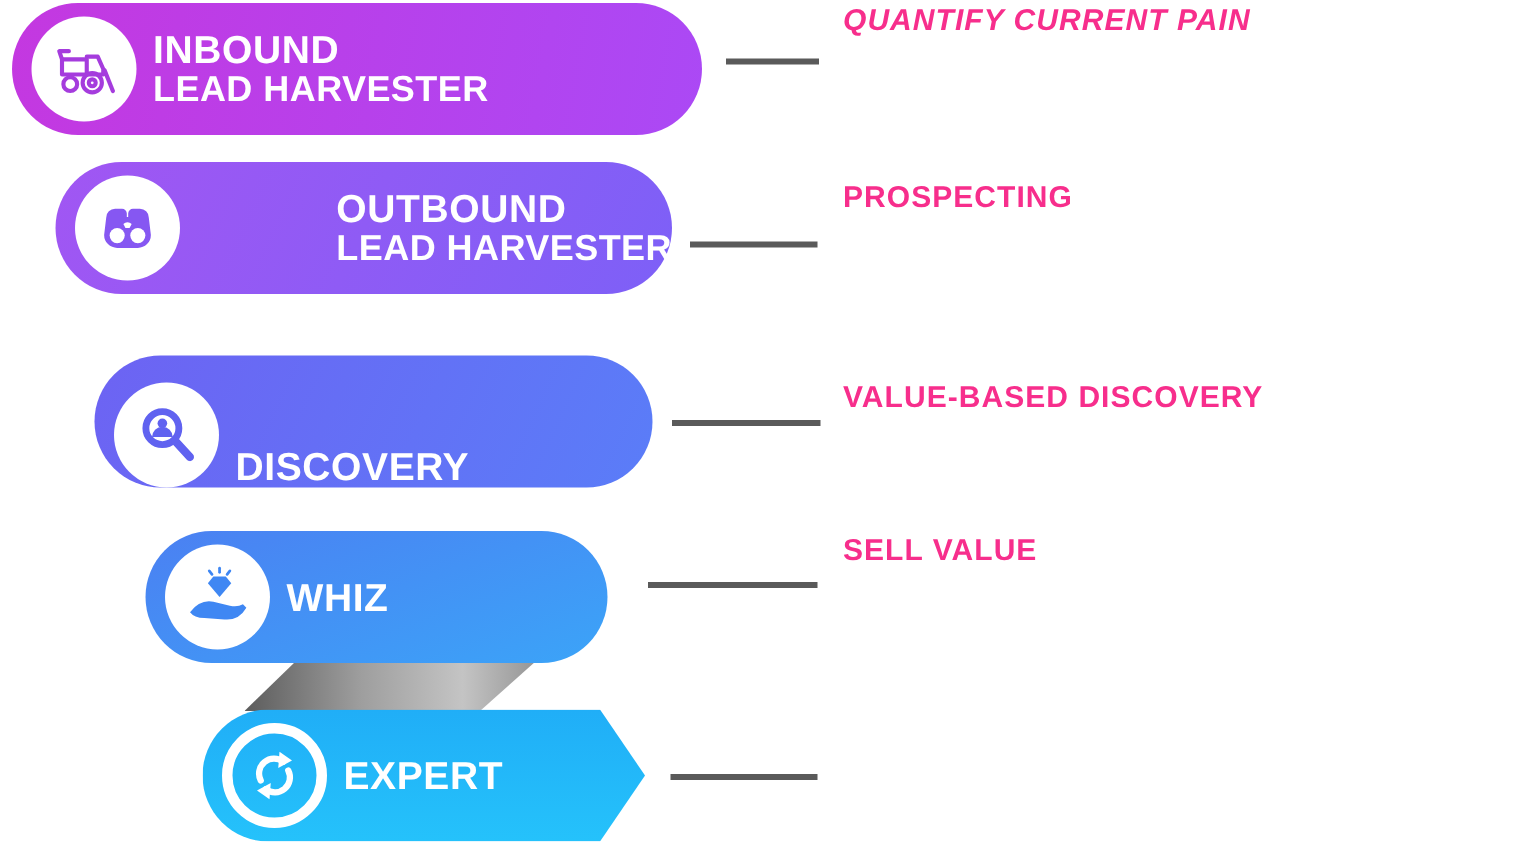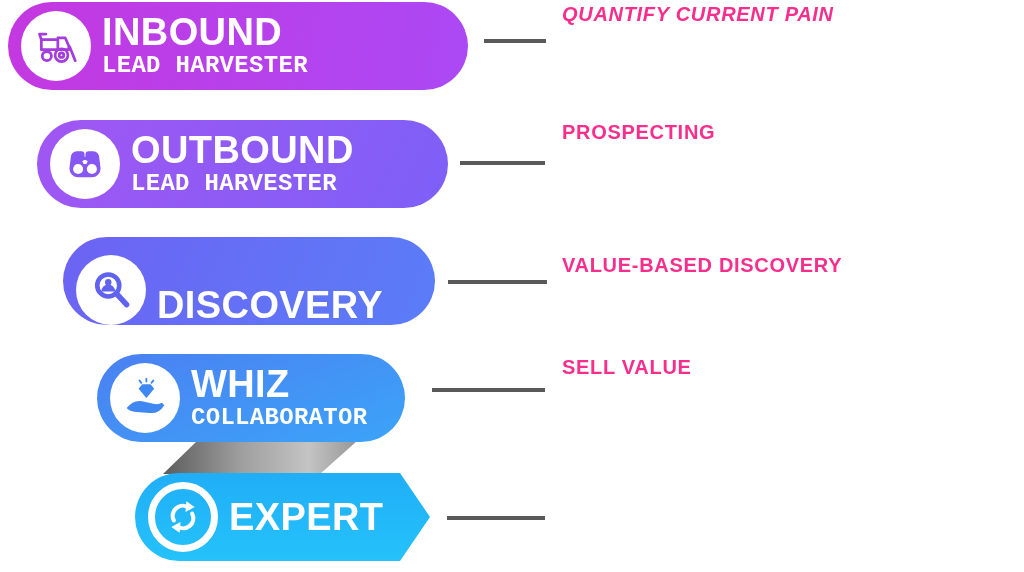--- a/index.html
+++ b/index.html
@@ -6,35 +6,35 @@
   .canvas{
     position:relative;width:1024px;height:572px;background:#ffffff;overflow:hidden;
     font-family:"Liberation Sans","DejaVu Sans",sans-serif;
   }
   .pill{
     position:absolute;height:88px;border-radius:44px;
     display:flex;align-items:center;gap:11px;padding-left:13px;box-sizing:border-box;
     z-index:2;color:#fff;
   }
   .s1{left:8px;top:2px;width:460px;}
-  .s2{left:37px;top:120px;width:411px;}
+  .s2{left:37px;top:108px;width:411px;justify-content:space-between;}
   .s3{left:63px;top:237px;width:372px;}
   .s4{left:97px;top:354px;width:308px;}
   .s5{left:135px;top:473px;width:295px;border-radius:0;
       clip-path:path('M0 44 A44 44 0 0 1 44 0 L265 0 L295 44 L265 88 L44 88 A44 44 0 0 1 0 44 Z');}
   .icon-circle{
     width:70px;height:70px;border-radius:50%;background:#ffffff;flex:0 0 auto;
     display:flex;align-items:center;justify-content:center;box-sizing:border-box;
   }
   .s5 .icon-circle{background:transparent;border:7px solid #ffffff;}
   .glyph{width:44px;height:44px;display:block;}
   .s5 .glyph{width:40px;height:40px;}
   .pill-text{display:flex;flex-direction:column;justify-content:center;line-height:1.02;}
-  .title{font-size:38px;font-weight:700;letter-spacing:.4px;}
-  .subtitle{font-size:24px;font-weight:700;letter-spacing:.3px;margin-top:2px;font-family:Liberation Mono, monospace;}
+  .title{font-size:26px;font-weight:700;letter-spacing:.4px;}
+  .subtitle{font-size:24px;font-weight:700;letter-spacing:.3px;margin-top:2px;}
   .connector{position:absolute;height:4px;background:var(--line-color,#5a5a5a);z-index:1;}
   .c1{left:484px;top:39px;width:62px;}
   .c2{left:460px;top:161px;width:85px;}
   .c3{left:448px;top:280px;width:99px;}
   .c4{left:432px;top:388px;width:113px;}
   .c5{left:447px;top:516px;width:98px;}
   .stage-label{
     position:absolute;left:562px;color:var(--label-color,#f72e8c);
     font-size:20px;font-weight:800;letter-spacing:.7px;white-space:nowrap;
   }
@@ -112,21 +112,20 @@
         <g stroke="currentColor" stroke-width="2" stroke-linecap="round" fill="none">
           <path d="M25.5 3 v3"></path>
             <path d="M18 5 l2 2.5"></path>
             <path d="M33 5 l-2 2.5"></path>
         </g>
         <path fill="currentColor" d="M4 35 q7.5-9.5 17-7.5 l12 2.8 q5.5 1.2 9.5-1 l2.5 2.5 q-5.5 9.5-16 8.5 l-14.5-1 q-7.5-.3-10.5-4.3 z"></path>
       </svg>
     </div>
     <div class="pill-text">
       <div class="title">WHIZ</div>
-      <div class="subtitle">COLLABORATOR</div>
     </div>
   </div>
   <div class="connector c4"></div>
   <div class="stage-label l4">SELL VALUE</div>
 
   <div class="pill s5" style="background: linear-gradient(rgb(32, 174, 247), rgb(37, 194, 251));">
     <div class="icon-circle">
       <svg class="glyph" viewBox="0 0 48 48" fill="none" stroke="#ffffff" stroke-width="5" stroke-linecap="round" style="color: rgb(255, 255, 255);">
         <path d="M13 28 A12 12 0 0 1 31 13"></path>
         <path d="M35 20 A12 12 0 0 1 17 35"></path>

